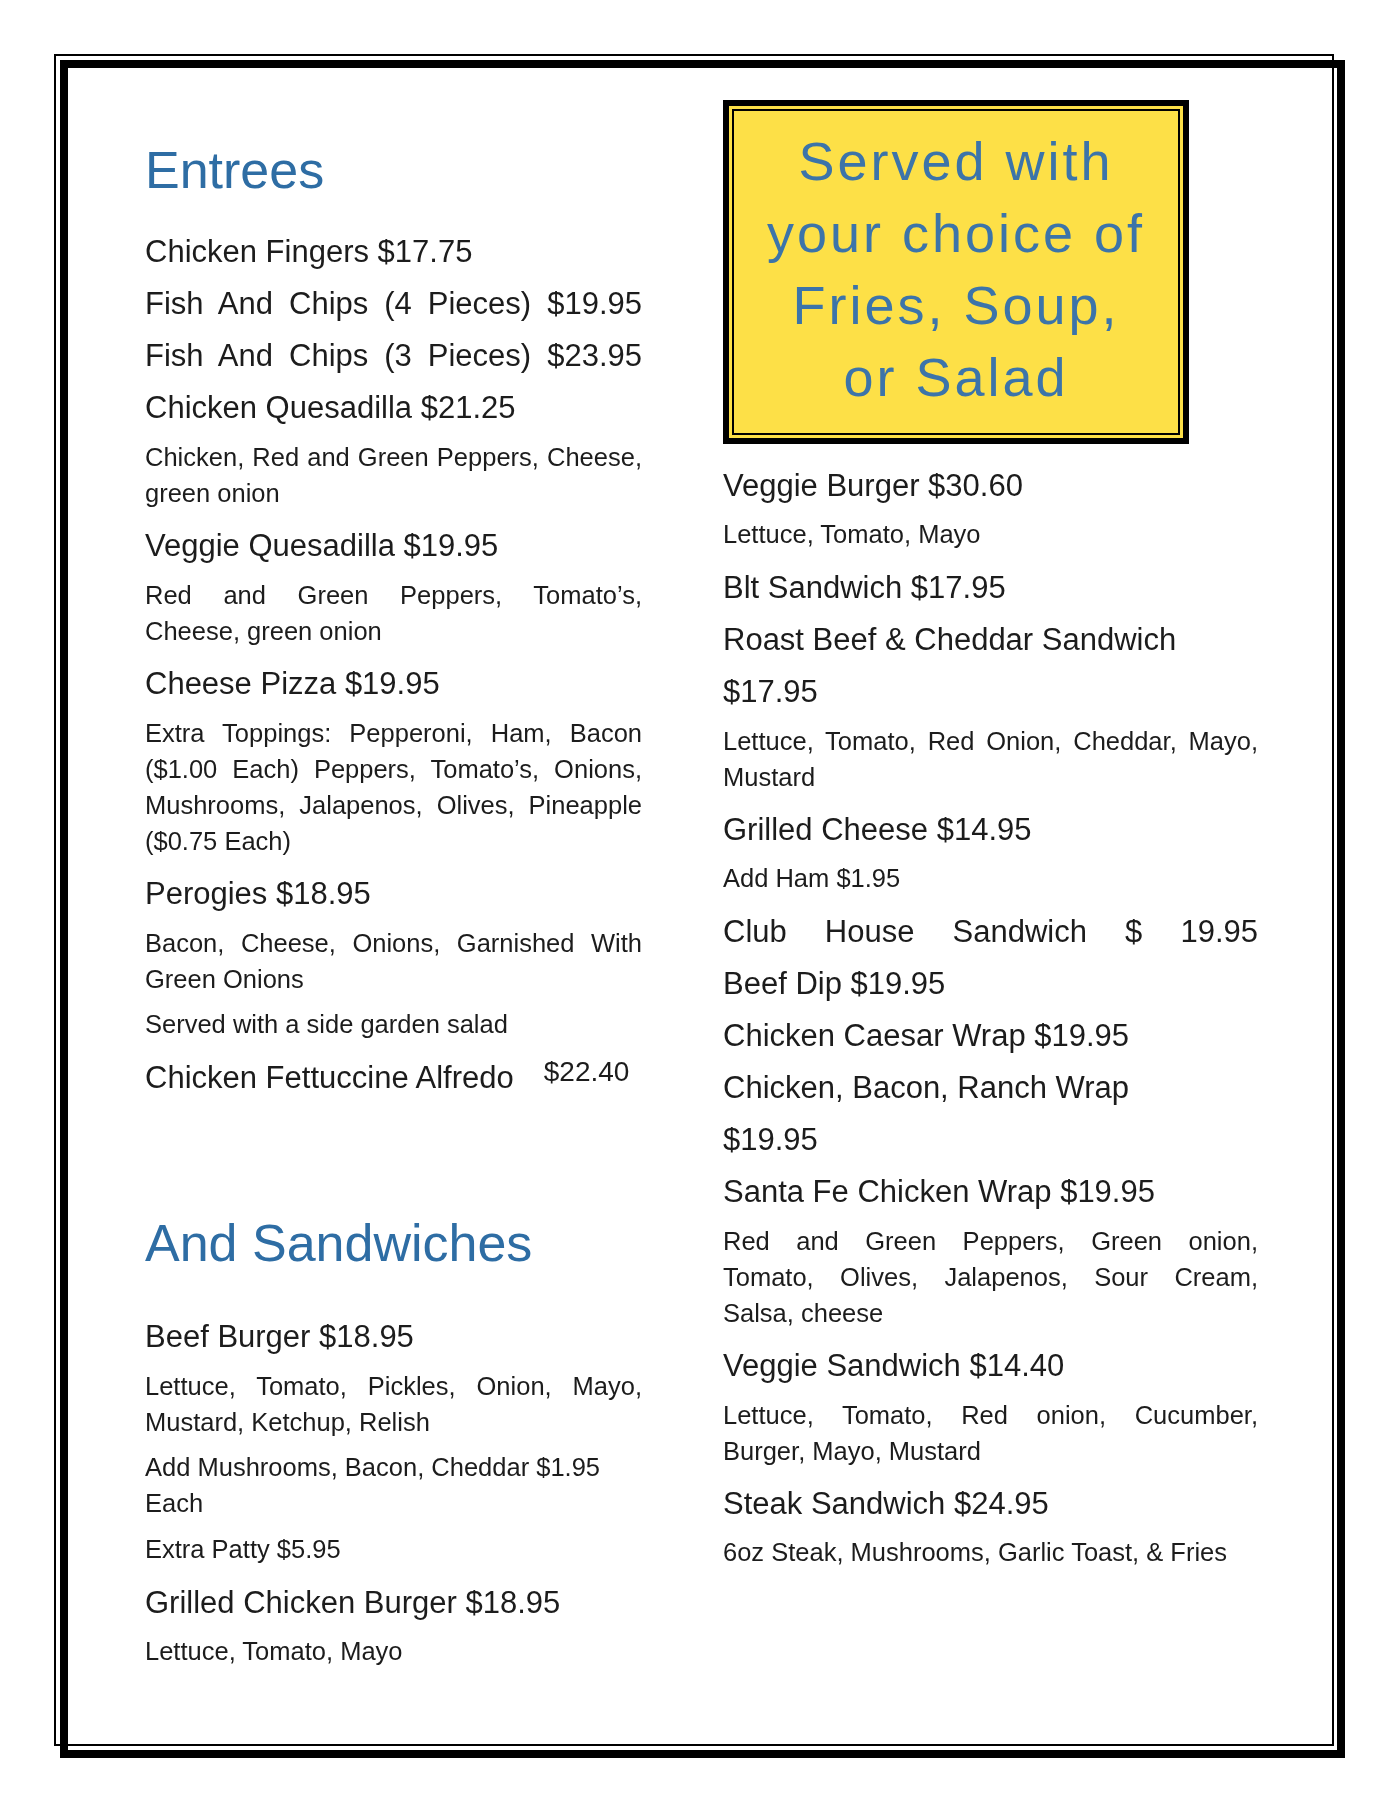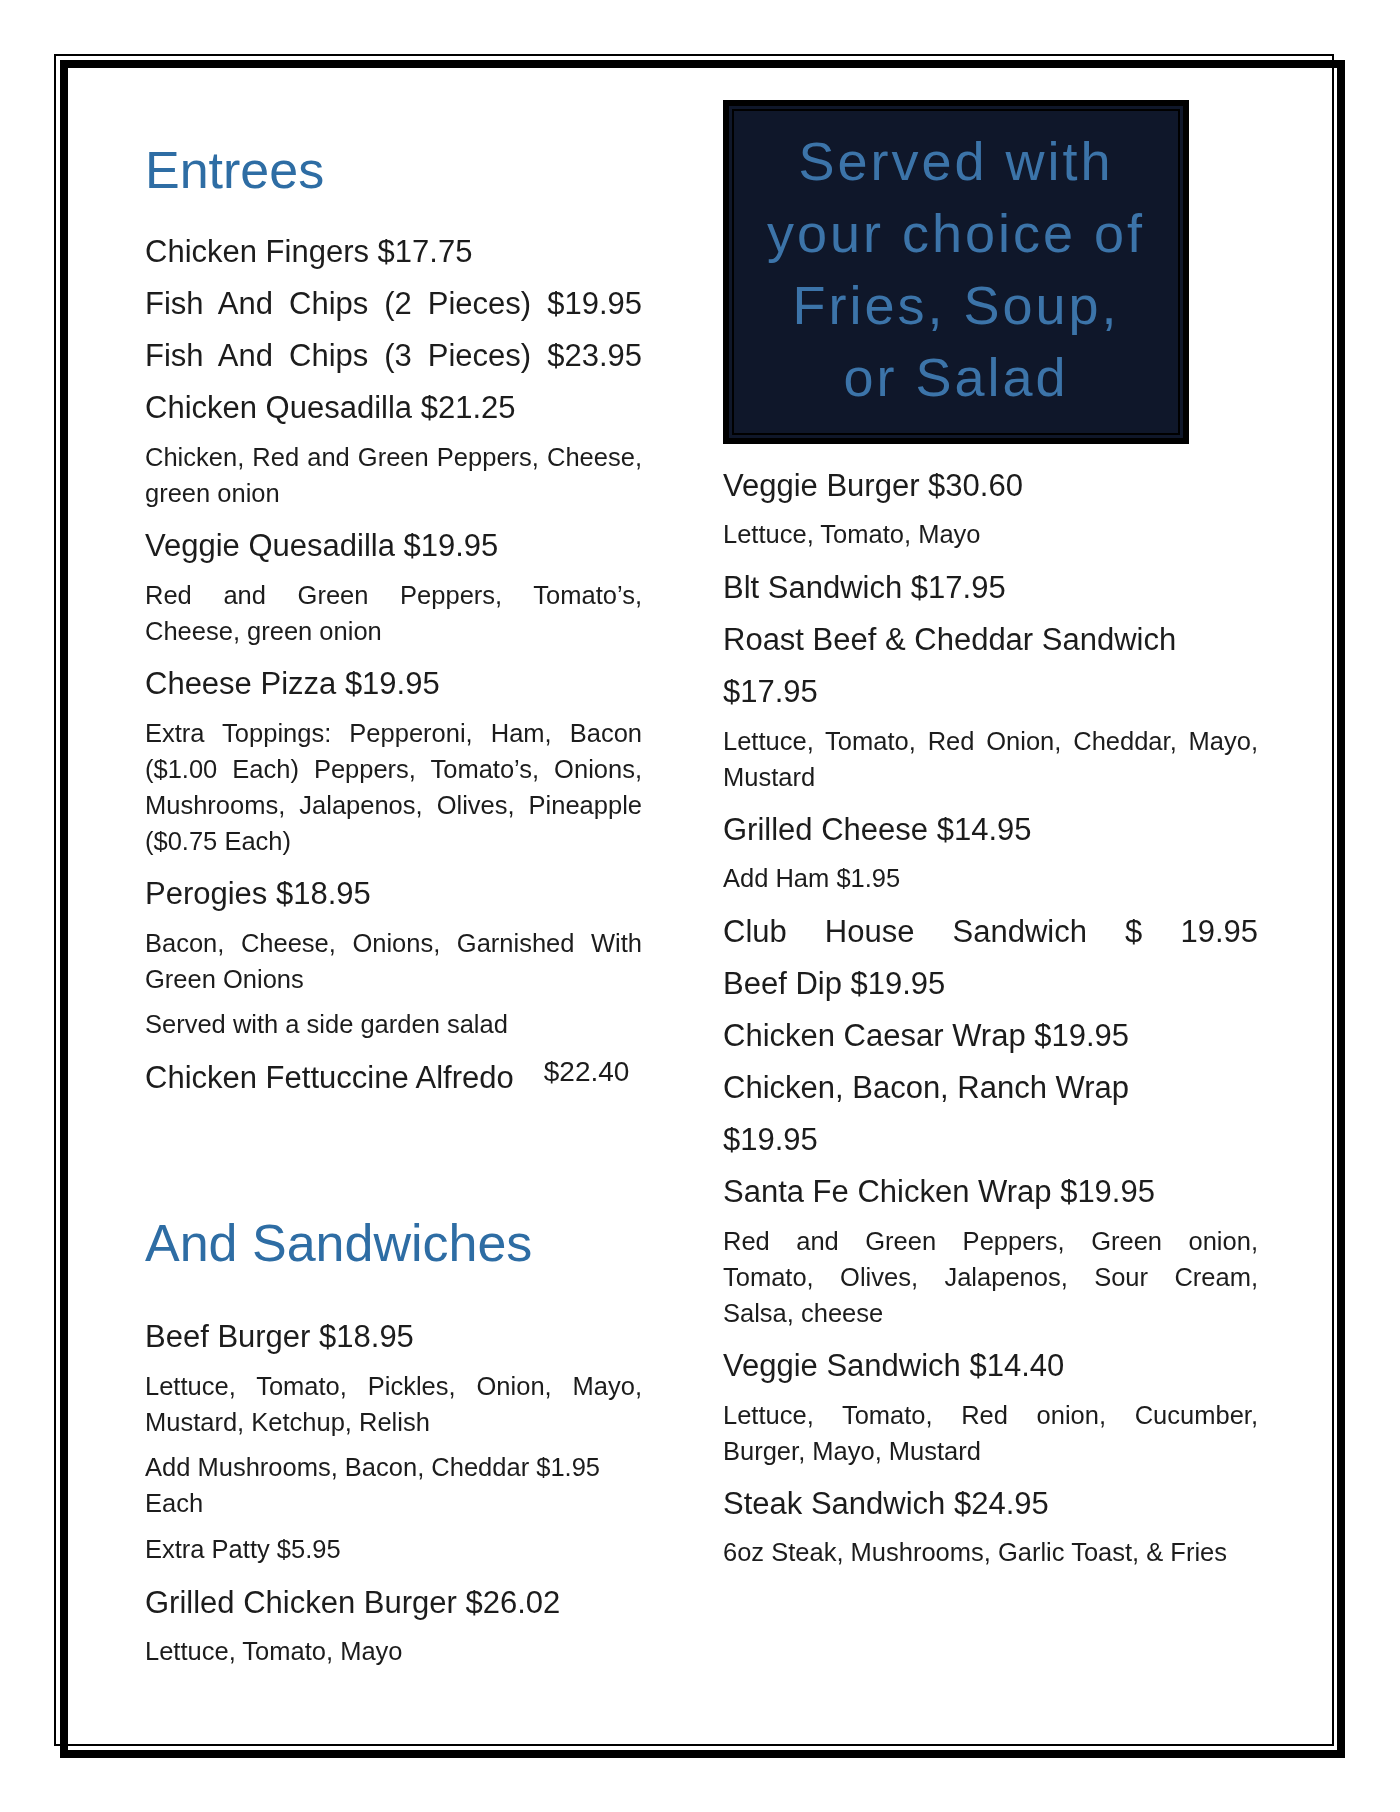--- a/index.html
+++ b/index.html
@@ -36,62 +36,62 @@
 
   .item  { font-size:31px; line-height:52px; }
   .item .line { display:block; }
   .stretch { text-align:justify; text-align-last:justify; }
   .desc  { font-size:25.5px; line-height:36px; margin:5px 0 9px 0; text-align:justify; }
   .note  { font-size:25.5px; line-height:36px; margin:4px 0 10px 0; }
   .raised-price { font-size:28px; position:relative; top:-7px; margin-left:30px; }
 
   .served-box {
     width:448px; border:6px solid #000; padding:3px; margin:0 8px 16px 0;
-    background:#0f172a;
+    background:#fde047;
   }
   .served-box-inner {
     border:2px solid #000; padding:14px 0 20px 0; text-align:center;
   }
   .served-line {
     display:block; font-size:54px; line-height:72px; color:#3c74a9;
     letter-spacing:3px; white-space:nowrap;
   }
 </style>
 </head>
 <body>
 
 <div>
   <div class="frame-thin"></div>
   <div class="frame-thick"></div>
 
   <div class="col-left">
     <h1 class="section-heading"><span class="u">Entrees</span></h1>
 
     <div class="item">Chicken Fingers $17.75</div>
-    <div class="item stretch">Fish And Chips (2 Pieces) $19.95</div>
+    <div class="item stretch">Fish And Chips (4 Pieces) $19.95</div>
     <div class="item stretch">Fish And Chips (3 Pieces) $23.95</div>
     <div class="item">Chicken Quesadilla $21.25</div>
     <div class="desc">Chicken, Red and Green Peppers, Cheese, green onion</div>
     <div class="item">Veggie Quesadilla $19.95</div>
     <div class="desc">Red and Green Peppers, Tomato’s, Cheese, green onion</div>
     <div class="item">Cheese Pizza $19.95</div>
     <div class="desc">Extra Toppings: Pepperoni, Ham, Bacon ($1.00 Each) Peppers, Tomato’s, Onions, Mushrooms, Jalapenos, Olives, Pineapple ($0.75 Each)</div>
     <div class="item">Perogies $18.95</div>
     <div class="desc">Bacon, Cheese, Onions, Garnished With Green Onions</div>
     <div class="note">Served with a side garden salad</div>
     <div class="item"><span>Chicken Fettuccine Alfredo</span><span class="raised-price">$22.40</span></div>
 
     <h2 class="section-heading2"><br>
     <span class="u">And Sandwiches</span></h2>
 
     <div class="item">Beef Burger $18.95</div>
     <div class="desc">Lettuce, Tomato, Pickles, Onion, Mayo, Mustard, Ketchup, Relish</div>
     <div class="note">Add Mushrooms, Bacon, Cheddar $1.95 Each</div>
     <div class="note">Extra Patty $5.95</div>
-    <div class="item">Grilled Chicken Burger $26.02</div>
+    <div class="item">Grilled Chicken Burger $18.95</div>
     <div class="note">Lettuce, Tomato, Mayo</div>
   </div>
 
   <div class="col-right">
     <div class="served-box">
       <div class="served-box-inner">
         <span class="served-line">Served with</span>
         <span class="served-line">your choice of</span>
         <span class="served-line">Fries, Soup,</span>
         <span class="served-line">or Salad</span>

